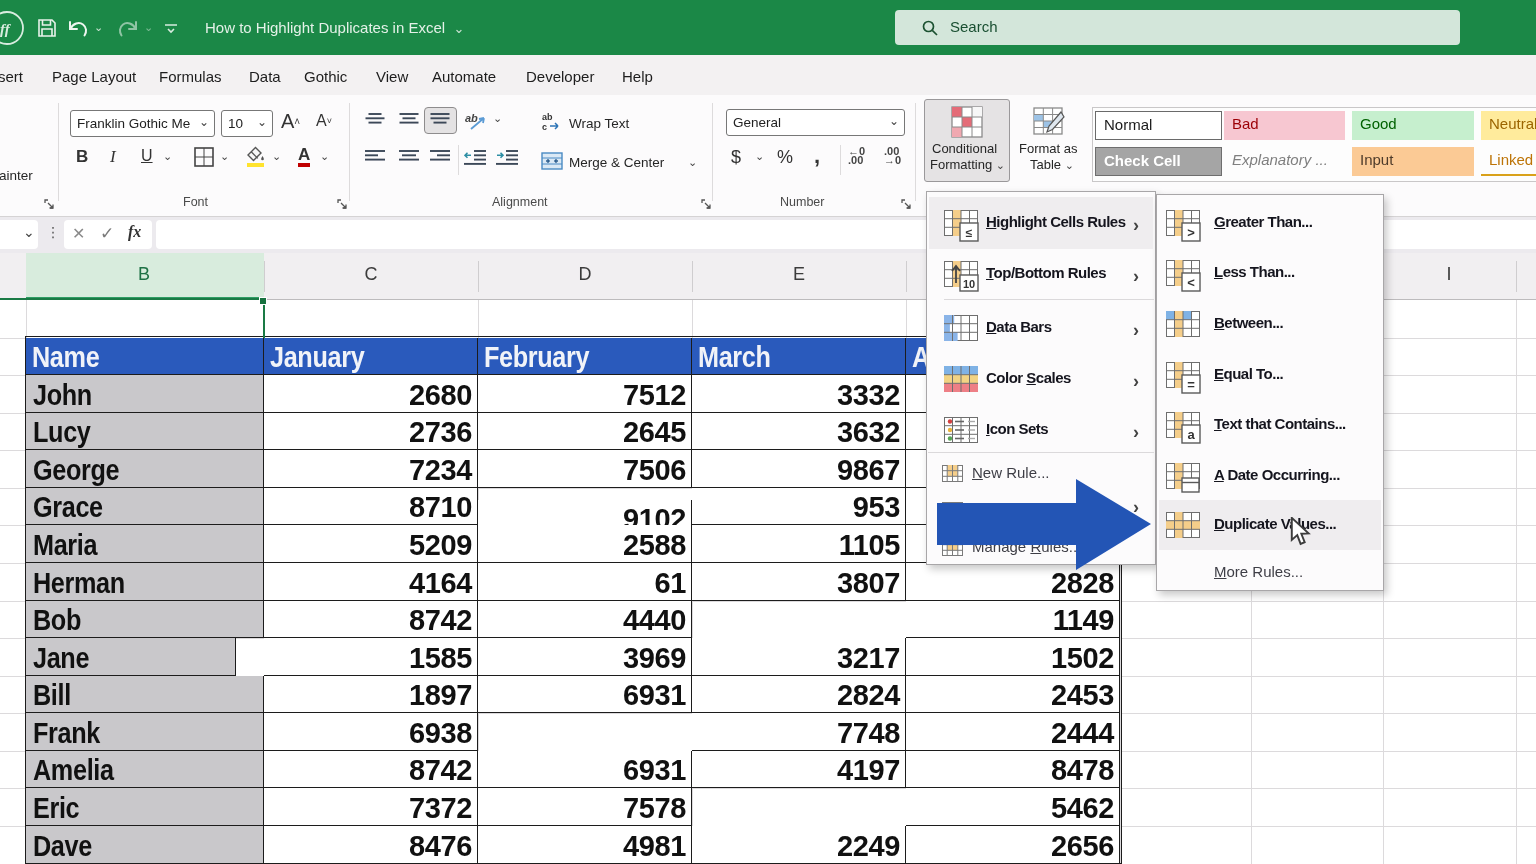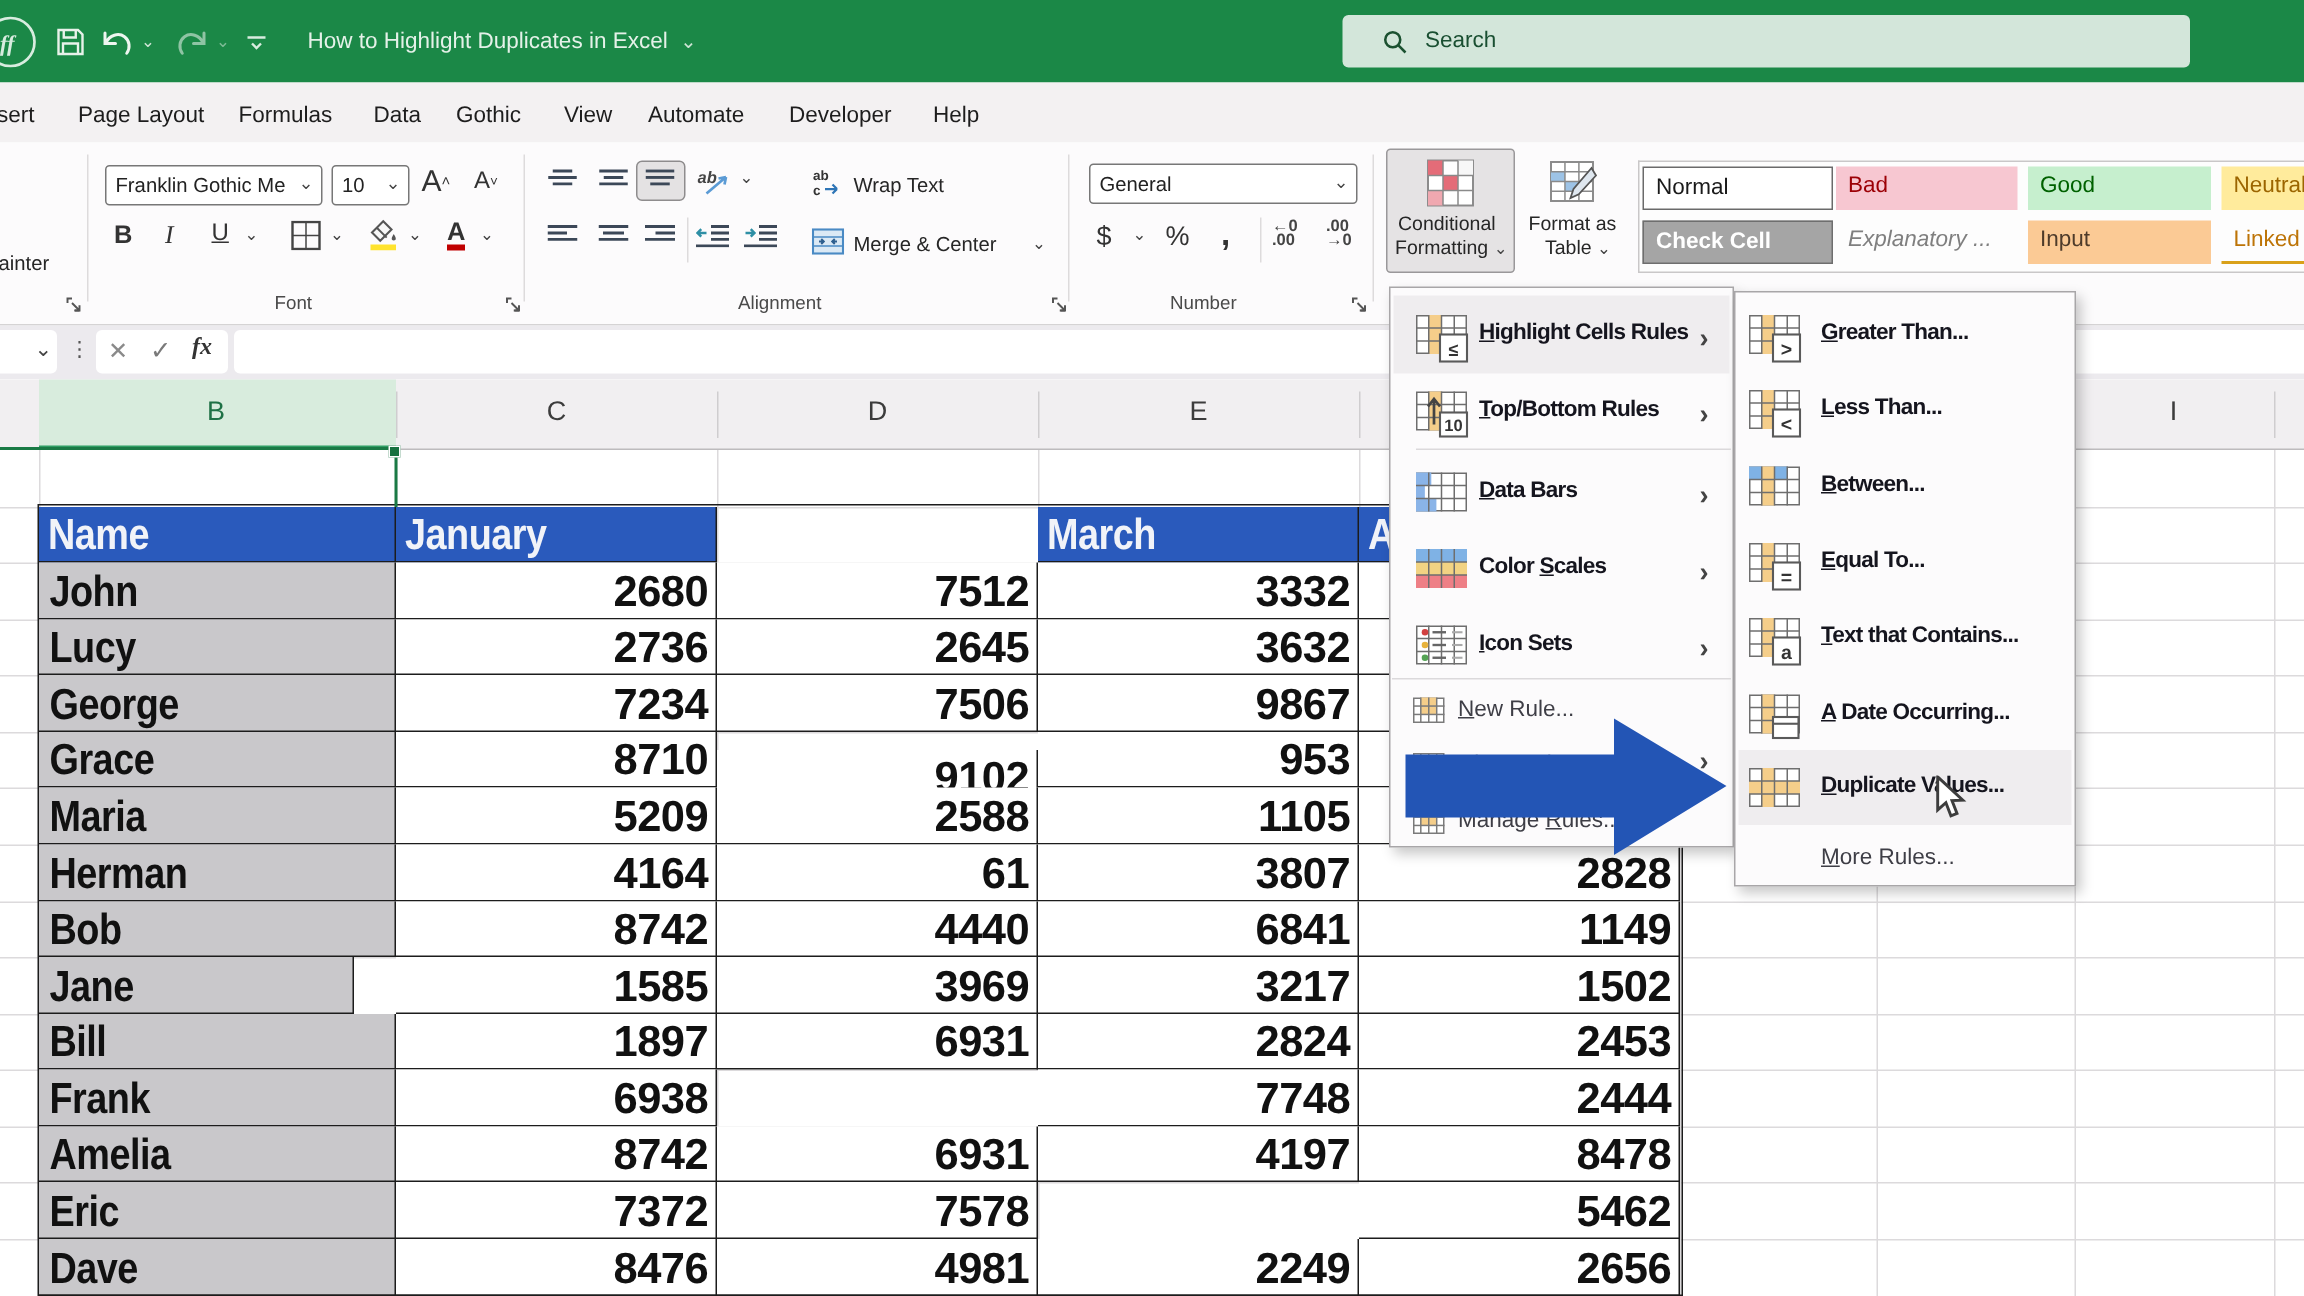--- a/index.html
+++ b/index.html
@@ -373,20 +373,21 @@
 <div class="gl-v" style="left:264px"></div>
 <div class="gl-v" style="left:478px"></div>
 <div class="gl-v" style="left:692px"></div>
 <div class="gl-v" style="left:906px"></div>
 <div class="gl-v" style="left:1120px"></div>
 <div class="gl-v" style="left:1251px"></div>
 <div class="gl-v" style="left:1383px"></div>
 <div class="gl-v" style="left:1516px"></div>
 <div class="cell hdr" style="left:26px;top:337.6px;width:238px;height:37.57px;"><span class="cx">Name</span></div>
 <div class="cell hdr" style="left:264px;top:337.6px;width:214px;height:37.57px;"><span class="cx">January</span></div>
+<div class="cell hdr" style="left:478px;top:337.6px;width:214px;height:37.57px;"><span class="cx">February</span></div>
 <div class="cell hdr" style="left:692px;top:337.6px;width:214px;height:37.57px;"><span class="cx">March</span></div>
 <div class="cell hdr" style="left:906px;top:337.6px;width:214px;height:37.57px;"><span class="cx">April</span></div>
 <div class="cell nm" style="left:26px;top:375.1px;width:238px;height:37.57px;"><span class="cx">John</span></div>
 <div class="cell num" style="left:264px;top:375.1px;width:214px;height:37.57px;">2680</div>
 <div class="cell num" style="left:478px;top:375.1px;width:214px;height:37.57px;">7512</div>
 <div class="cell num" style="left:692px;top:375.1px;width:214px;height:37.57px;">3332</div>
 <div class="cell num" style="left:906px;top:375.1px;width:214px;height:37.57px;"></div>
 <div class="cell nm" style="left:26px;top:412.7px;width:238px;height:37.57px;"><span class="cx">Lucy</span></div>
 <div class="cell num" style="left:264px;top:412.7px;width:214px;height:37.57px;">2736</div>
 <div class="cell num" style="left:478px;top:412.7px;width:214px;height:37.57px;">2645</div>
@@ -408,21 +409,20 @@
 <div class="cell num" style="left:692px;top:525.4px;width:214px;height:37.57px;">1105</div>
 <div class="cell num" style="left:906px;top:525.4px;width:214px;height:37.57px;"></div>
 <div class="cell nm" style="left:26px;top:563.0px;width:238px;height:37.57px;"><span class="cx">Herman</span></div>
 <div class="cell num" style="left:264px;top:563.0px;width:214px;height:37.57px;">4164</div>
 <div class="cell num" style="left:478px;top:563.0px;width:214px;height:37.57px;">61</div>
 <div class="cell num" style="left:692px;top:563.0px;width:214px;height:37.57px;">3807</div>
 <div class="cell num" style="left:906px;top:563.0px;width:214px;height:37.57px;">2828</div>
 <div class="cell nm" style="left:26px;top:600.6px;width:238px;height:37.57px;"><span class="cx">Bob</span></div>
 <div class="cell num" style="left:264px;top:600.6px;width:214px;height:37.57px;">8742</div>
 <div class="cell num" style="left:478px;top:600.6px;width:214px;height:37.57px;">4440</div>
-<div class="cell num" style="left:692px;top:600.6px;width:214px;height:37.57px;">6841</div>
 <div class="cell num" style="left:906px;top:600.6px;width:214px;height:37.57px;">1149</div>
 <div class="cell nm" style="left:26px;top:638.1px;width:210px;height:37.57px;"><span class="cx">Jane</span></div>
 <div class="cell num" style="left:264px;top:638.1px;width:214px;height:37.57px;">1585</div>
 <div class="cell num" style="left:478px;top:638.1px;width:214px;height:37.57px;">3969</div>
 <div class="cell num" style="left:692px;top:638.1px;width:214px;height:37.57px;">3217</div>
 <div class="cell num" style="left:906px;top:638.1px;width:214px;height:37.57px;">1502</div>
 <div class="cell nm" style="left:26px;top:675.7px;width:238px;height:37.57px;"><span class="cx">Bill</span></div>
 <div class="cell num" style="left:264px;top:675.7px;width:214px;height:37.57px;">1897</div>
 <div class="cell num" style="left:478px;top:675.7px;width:214px;height:37.57px;">6931</div>
 <div class="cell num" style="left:692px;top:675.7px;width:214px;height:37.57px;">2824</div>

